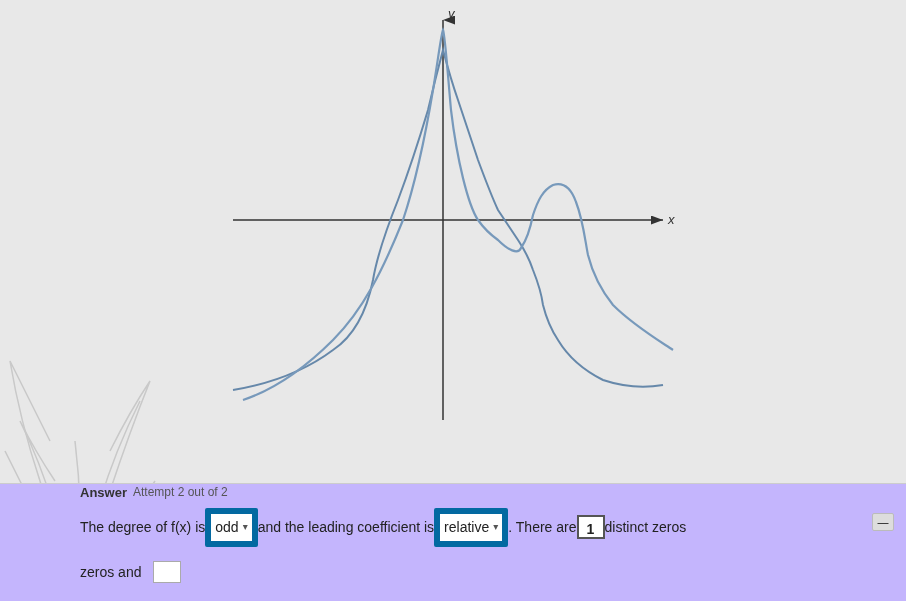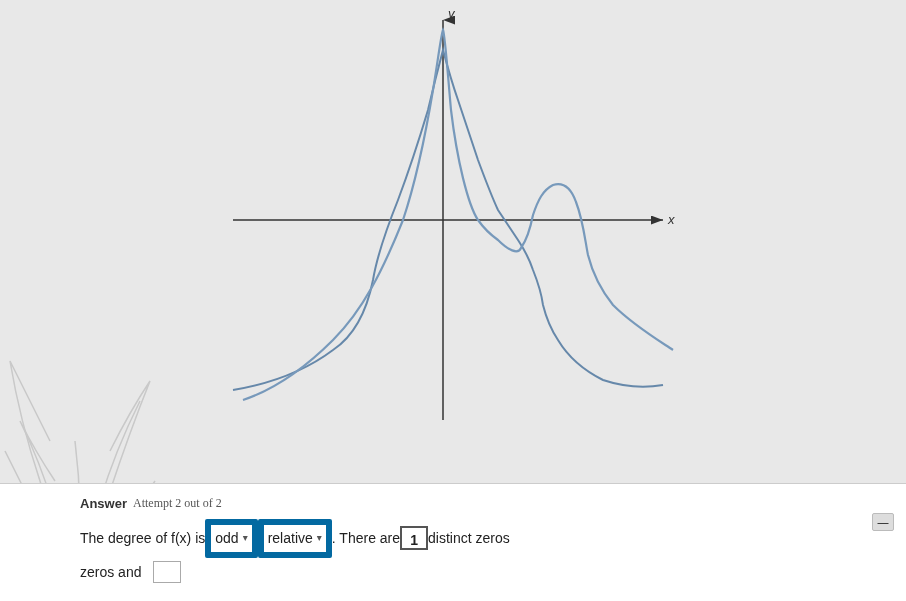--- a/index.html
+++ b/index.html
@@ -41,62 +41,61 @@
       height: 430px;
       margin-top: 10px;
     }
 
     
     .answer-section {
       position: absolute;
       bottom: 0;
       left: 0;
       right: 0;
-      background: #ffffff;
+      background: #c4b5fd;
       border-top: 1px solid #ccc;
-      padding: 12px 60px 16px 80px;
+      padding: 1px 60px 16px 80px;
     }
 
     .answer-header {
       font-size: 13px;
       color: #333;
       margin-bottom: 8px;
       display: flex;
       align-items: center;
       gap: 6px;
     }
 
     .answer-label {
       font-weight: bold;
       font-size: 13px;
     }
 
     .attempt-label {
       font-size: 12px;
       color: #555;
-      font-family: Liberation Serif, serif;
     }
 
     .answer-row {
       font-size: 14px;
       color: #222;
       display: flex;
       align-items: center;
       flex-wrap: wrap;
       gap: 0;
       line-height: 1.8;
     }
 
     .answer-row2 {
       font-size: 14px;
       color: #222;
       display: flex;
       align-items: center;
       gap: 12px;
-      margin-top: 2px;
+      margin-top: 13px;
       line-height: 1.8;
     }
 
     .dropdown {
       display: inline-flex;
       align-items: center;
       border: 6px solid #0369a1;
       background: white;
       padding: 1px 4px;
       border-radius: 2px;
@@ -239,20 +238,21 @@
   </div>
 
   <div class="answer-row">
     <span>The degree of f(x) is</span>
 
     <div class="dropdown">
       <span>odd</span>
       <span class="dropdown-arrow">▾</span>
     </div>
 
+    <span>and the leading coefficient is</span>
 
     <div class="dropdown">
       <span>relative</span>
       <span class="dropdown-arrow">▾</span>
     </div>
 
     <span>. There are</span>
 
     <div class="highlighted-box">
       <span>1</span>

